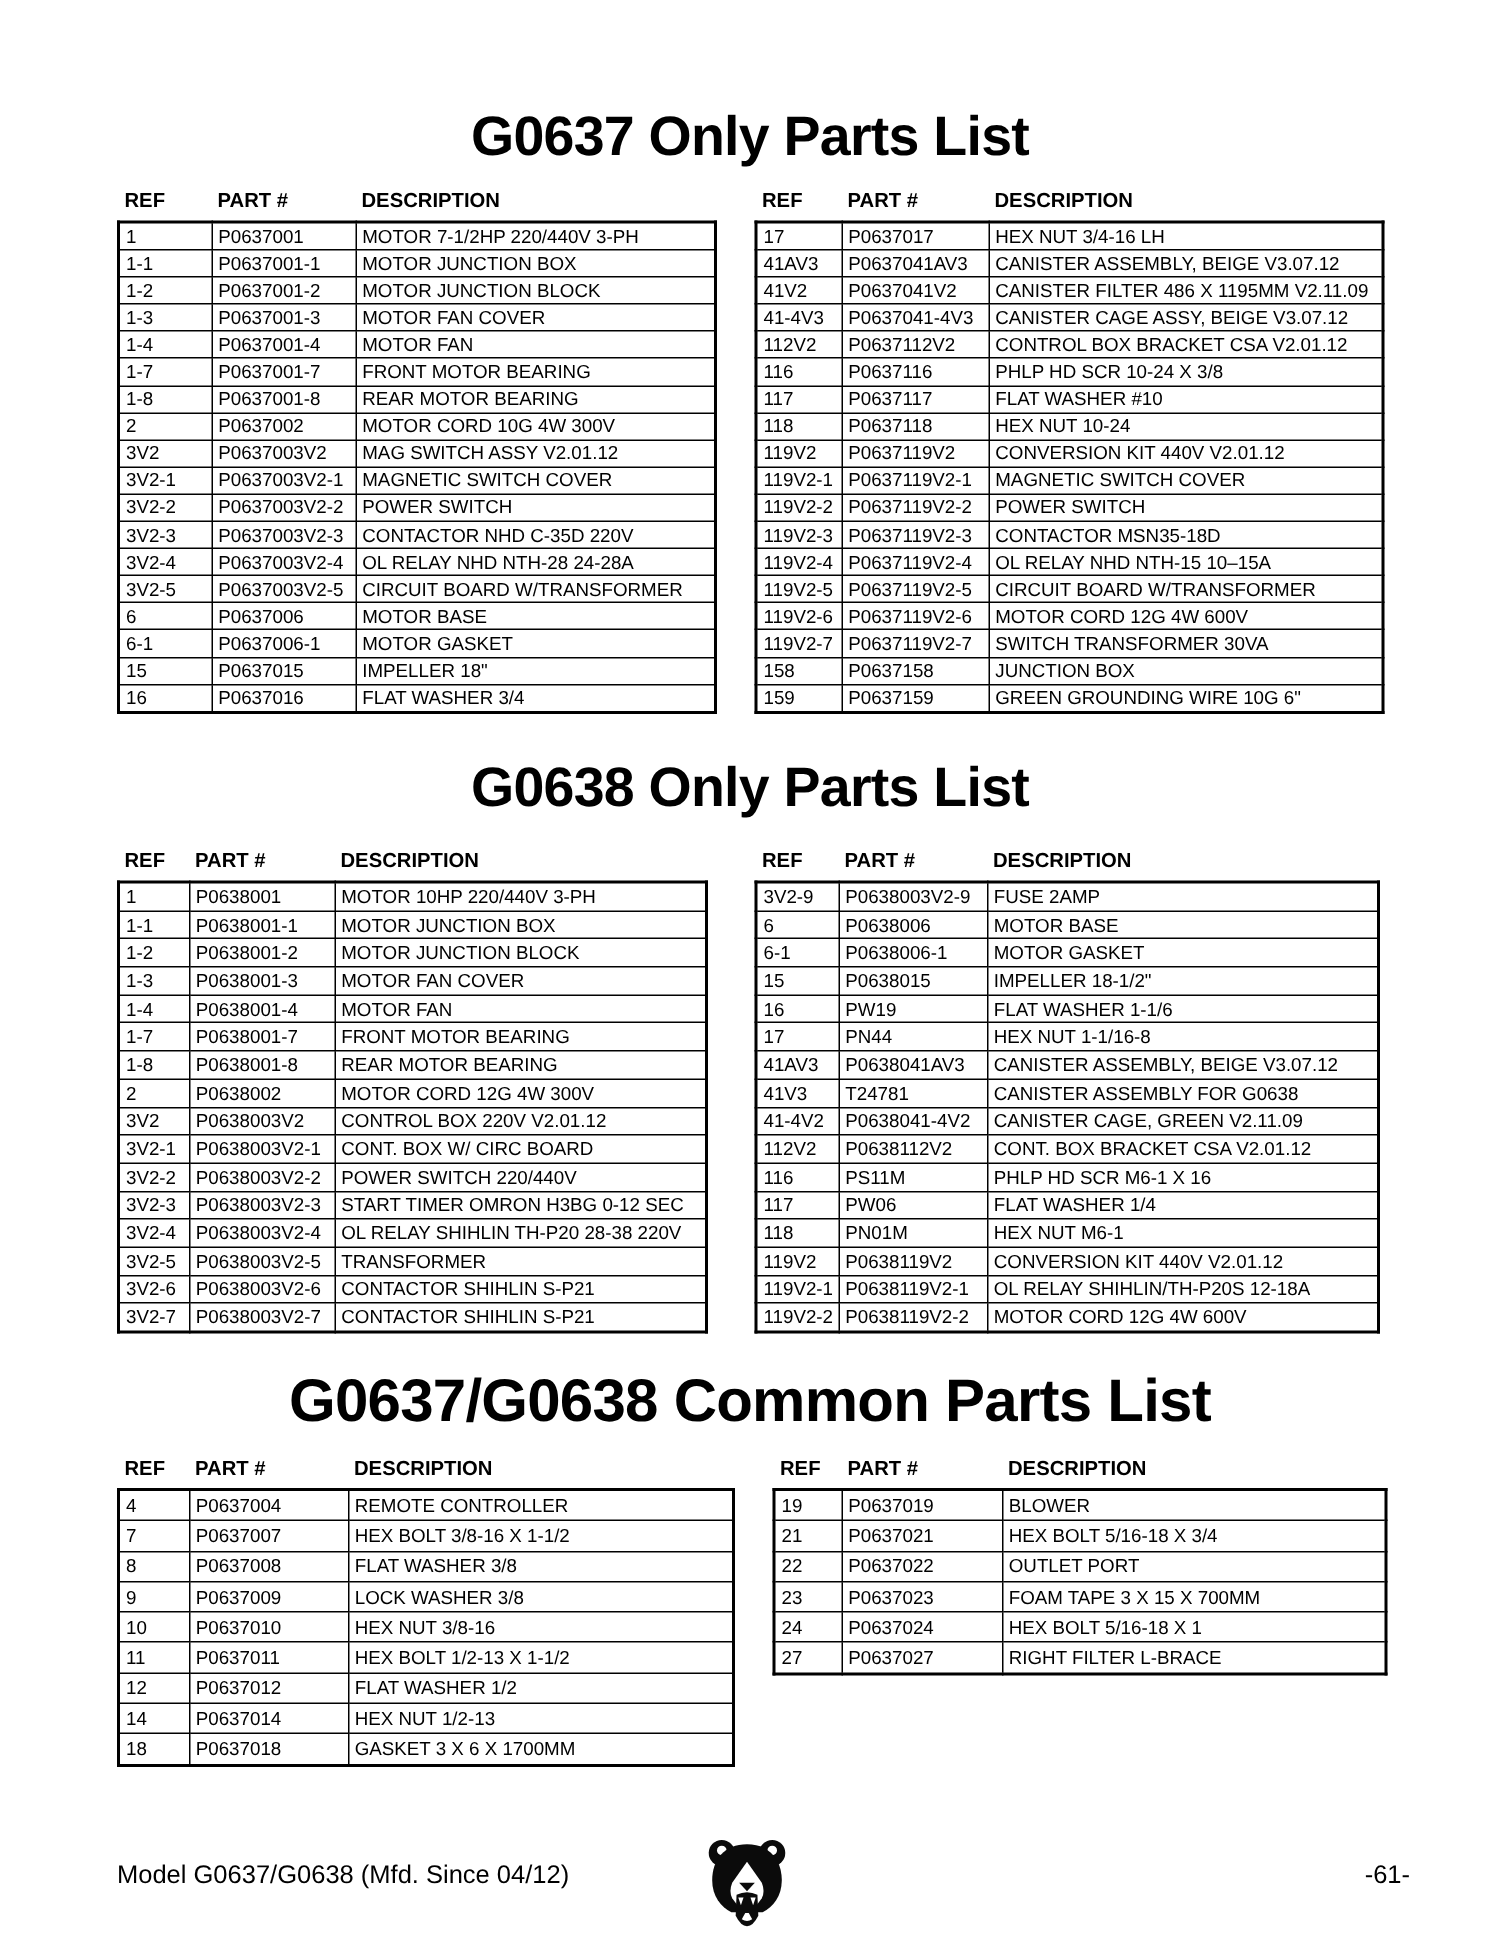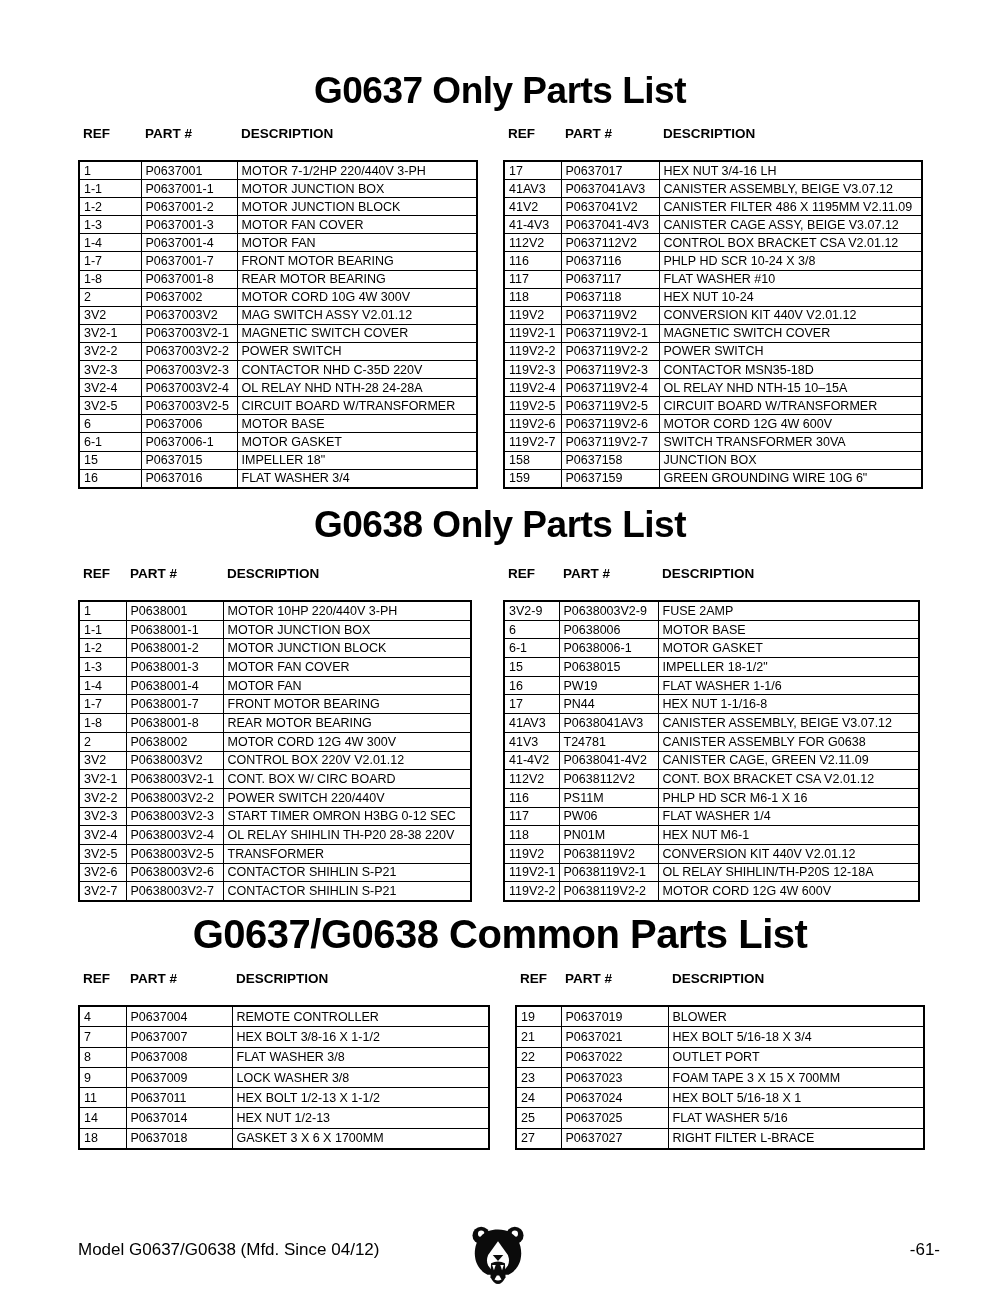--- a/index.html
+++ b/index.html
@@ -14,21 +14,21 @@
     font-weight:bold; margin:0; letter-spacing:-0.5px;
   }
   #title1 { top:70px;  font-size:37px; }
   #title2 { top:504px; font-size:37px; }
   #title3 { top:912px; font-size:40px; }
 
   .tablewrap { position:absolute; }
   table { border-collapse:collapse; table-layout:fixed; width:100%; }
   thead th {
     border:none; text-align:left; font-size:13.5px; font-weight:bold;
-    padding:0 0 19px 4px; white-space:nowrap;
+    padding:0 0 6px 4px; white-space:nowrap;
   }
   tbody { border:2px solid #000; }
   tbody td {
     border:1px solid #000; font-size:12.5px; padding:0 0 0 4px;
     white-space:nowrap; overflow:hidden; vertical-align:middle;
   }
   .s1 tbody td { height:17.1px; }
   .s2 tbody td { height:17.7px; }
   .s3 tbody td { height:19.3px; }
 
@@ -497,23 +497,33 @@
           <td>8</td>
           <td>P0637008</td>
           <td>FLAT WASHER 3/8</td>
         </tr>
         <tr>
           <td>9</td>
           <td>P0637009</td>
           <td>LOCK WASHER 3/8</td>
         </tr>
         <tr>
+          <td>10</td>
+          <td>P0637010</td>
+          <td>HEX NUT 3/8-16</td>
+        </tr>
+        <tr>
           <td>11</td>
           <td>P0637011</td>
           <td>HEX BOLT 1/2-13 X 1-1/2</td>
+        </tr>
+        <tr>
+          <td>12</td>
+          <td>P0637012</td>
+          <td>FLAT WASHER 1/2</td>
         </tr>
         <tr>
           <td>14</td>
           <td>P0637014</td>
           <td>HEX NUT 1/2-13</td>
         </tr>
         <tr>
           <td>18</td>
           <td>P0637018</td>
           <td>GASKET 3 X 6 X 1700MM</td>
@@ -554,25 +564,20 @@
         </tr>
         <tr>
           <td>23</td>
           <td>P0637023</td>
           <td>FOAM TAPE 3 X 15 X 700MM</td>
         </tr>
         <tr>
           <td>24</td>
           <td>P0637024</td>
           <td>HEX BOLT 5/16-18 X 1</td>
-        </tr>
-        <tr>
-          <td>25</td>
-          <td>P0637025</td>
-          <td>FLAT WASHER 5/16</td>
         </tr>
         <tr>
           <td>27</td>
           <td>P0637027</td>
           <td>RIGHT FILTER L-BRACE</td>
         </tr>
       </tbody>
   </table>
 </div>
 

